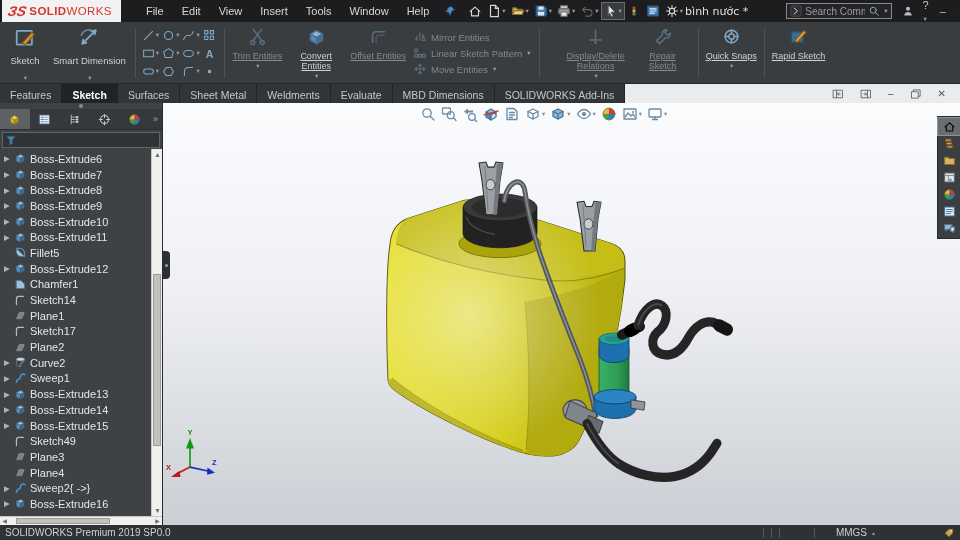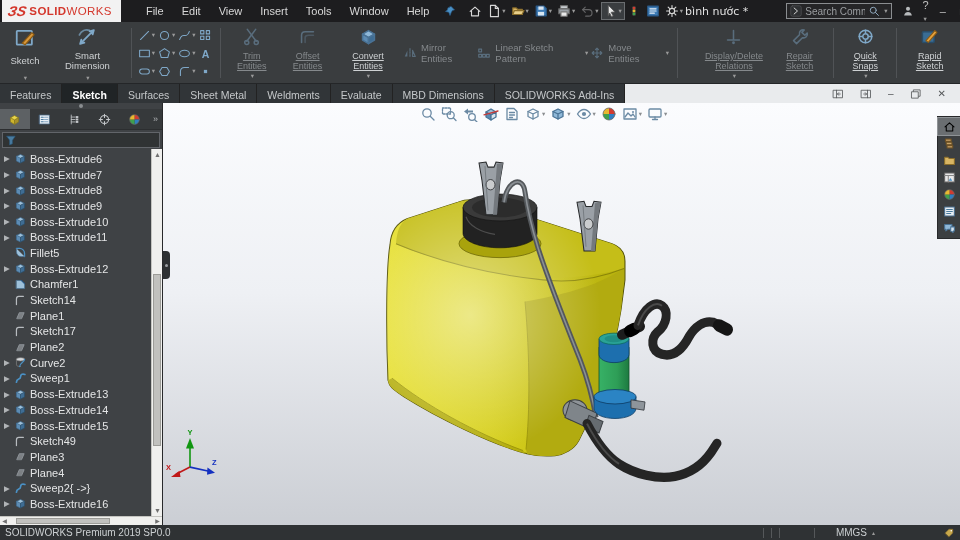--- a/index.html
+++ b/index.html
@@ -38,21 +38,21 @@
   .rbig { display:flex; flex-direction:column; align-items:center; justify-content:space-between; padding:2px 5px 0; min-width:46px; }
   .rbig .lbl { font-size:9.5px; text-align:center; line-height:1.1; }
   .rbig svg { width:22px; height:22px; }
   .egrid { display:grid; grid-template-rows:repeat(3,1fr); grid-auto-flow:row; grid-template-columns:repeat(4,auto); align-items:center; column-gap:3px; padding:2px 2px; }
   .ecell { display:flex; align-items:center; }
   .rmid { display:flex; flex-direction:column; align-items:center; justify-content:flex-start; padding:3px 3px 0; min-width:40px; max-width:62px; }
   .rmid .lbl { font-size:9px; text-align:center; line-height:1.1; margin-top:2px;text-decoration:underline; }
   .rmid svg { width:19px; height:19px; }
   .rmid.disabled .lbl { color:#85898c; }
   .rmid.disabled svg { opacity:.45; }
-  .rrows { display:flex; justify-content:center; gap:2px; padding:0 4px; }
+  .rrows { display:flex; flex-direction:column; justify-content:center; gap:2px; padding:0 4px; }
   .rrow { display:flex; align-items:center; gap:4px; font-size:9.5px; }
   .rrow.disabled { color:#85898c; }
   .rrow.disabled svg { opacity:.45; }
   .icblue { color:#7fa8c8; }
 
   
   .tabrow { height:19px; display:flex; flex:0 0 auto; background:#3a3d3f; }
   .ctabs { display:flex; }
   .ctab { padding:2px 10px 0; font-size:10.5px; color:#c4c7c9; background:#313538; border-right:1px solid #222; display:flex; align-items:center; }
   .ctab.active { background:#202426; color:#fff; font-weight:bold; }
@@ -387,35 +387,35 @@
     <div class="rsep"></div>
     <div class="rmid disabled">
       <span class="icblue"><svg viewBox="0 0 16 16" fill="none" stroke="currentColor" stroke-width="1.3" stroke-linecap="round" stroke-linejoin="round">
             <path d="M4.5 2L12 12M11.5 2L4 12"></path>
             <circle cx="4" cy="13" r="1.7"></circle>
             <circle cx="12" cy="13" r="1.7"></circle>
           </svg></span>
       <span class="lbl">Trim Entities</span>
         <span class="caret">▾</span>
     </div>
-    <div class="rmid disabled">
-      <span class="icblue"><svg viewBox="0 0 16 16" fill="none" stroke="currentColor" stroke-width="1.3" stroke-linecap="round" stroke-linejoin="round">
-            <path d="M3 13V7Q3 4 6 4H13"></path>
-            <path d="M6 13V9Q6 7 9 7H13" opacity=".55"></path>
-          </svg></span>
-      <span class="lbl">Offset Entities</span>
-    </div>
     <div class="rmid">
       <span class="icblue"><svg viewBox="0 0 16 16" fill="none" stroke="currentColor" stroke-width="1.3" stroke-linecap="round" stroke-linejoin="round">
             <path d="M3 6L8 3l5 3-5 3Z" fill="#8fb8d8" stroke="#4a7396"></path>
             <path d="M3 6v5l5 3V9Z" fill="#5d8cb4" stroke="#4a7396"></path>
             <path d="M13 6v5l-5 3V9Z" fill="#3f6d94" stroke="#4a7396"></path>
           </svg></span>
       <span class="lbl">Convert Entities</span>
         <span class="caret">▾</span>
+    </div>
+    <div class="rmid disabled">
+      <span class="icblue"><svg viewBox="0 0 16 16" fill="none" stroke="currentColor" stroke-width="1.3" stroke-linecap="round" stroke-linejoin="round">
+            <path d="M3 13V7Q3 4 6 4H13"></path>
+            <path d="M6 13V9Q6 7 9 7H13" opacity=".55"></path>
+          </svg></span>
+      <span class="lbl">Offset Entities</span>
     </div>
     <div class="rrows">
       <div class="rrow disabled">
         <span class="ic14 icblue">
             <svg viewBox="0 0 16 16" fill="none" stroke="currentColor" stroke-width="1.3" stroke-linecap="round" stroke-linejoin="round">
               <path d="M2 12L5 5V12Z" fill="currentColor" stroke="none"></path>
               <path d="M14 12L11 5V12Z"></path>
               <path d="M8 3V13" stroke-dasharray="2 1.4"></path>
             </svg>
           </span>

